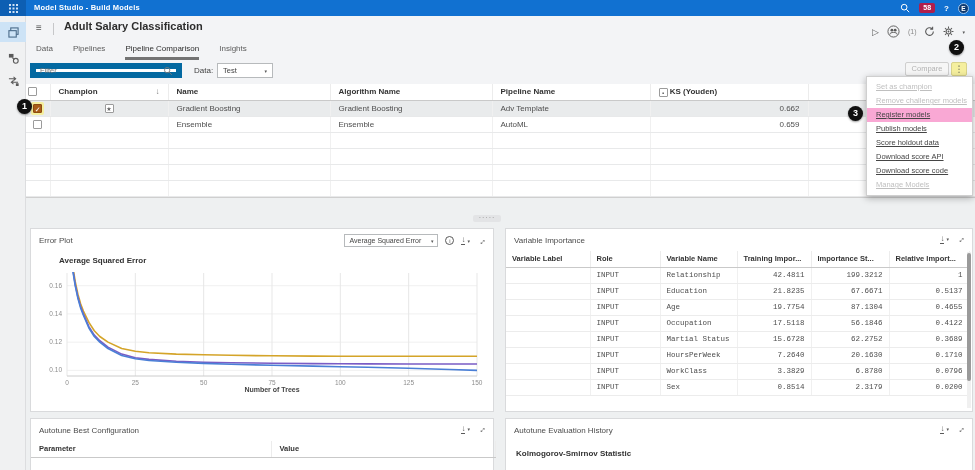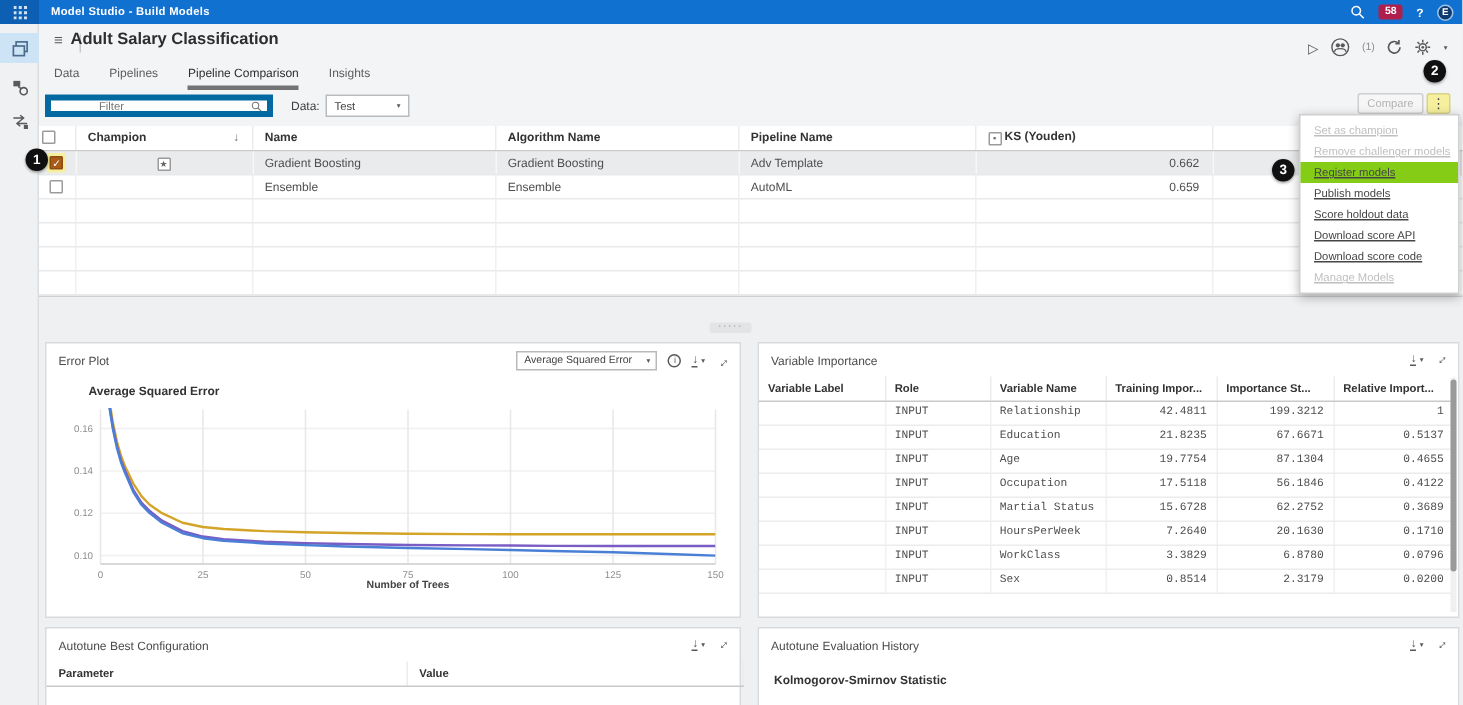--- a/index.html
+++ b/index.html
@@ -18,32 +18,32 @@
 
   
   .sidebar { left:0; top:16px; width:26px; height:454px; background:#f0f1f2; border-right:1px solid #dcdddf; z-index:2; }
   .side-item { width:26px; height:20px; display:flex; align-items:center; justify-content:center; cursor:pointer; }
   .side-item.sel { background:#cde3f6; }
 
   
   .headerband { left:26px; top:16px; width:949px; height:68px; background:#f3f4f6; }
   .list-icon { left:36px; top:22px; font-size:10px; color:#555; cursor:pointer; }
   .title-div { left:53px; top:23px; width:1px; height:12px; background:#c6c7c9; }
-  .page-title { left:47px; top:20px; font-size:11px; font-weight:bold; color:#2d2d2d; }
+  .page-title { left:64px; top:20px; font-size:11px; font-weight:bold; color:#2d2d2d; }
   .hdr-actions { position:absolute; right:10px; top:25px; display:flex; align-items:center; gap:8px; color:#595959; }
   .hdr-actions .gl { font-size:9px; cursor:pointer; line-height:10px; }
   .collab { font-size:7px; color:#8a8a8a; }
   .caret { font-size:5px; color:#595959; }
 
   .tabs { position:absolute; left:36px; top:44px; display:flex; gap:20px; }
   .tab { font-size:8px; color:#5c5c5c; padding-bottom:4px; cursor:pointer; }
   .tab.active { color:#2d2d2d; border-bottom:3px solid #737373; }
 
   
-  .filter-wrap { left:30px; top:63px; width:152px; height:15px; background:#fff; border:4px solid #0369a1; display:flex; align-items:center;padding-left:28px; }
+  .filter-wrap { left:30px; top:63px; width:152px; height:15px; background:#fff; border:6px solid #0369a1; display:flex; align-items:center; }
   .filter-wrap input { flex:1; border:0; outline:none; font-size:7.5px; padding:0 4px; font-family:"Liberation Sans",sans-serif; color:#444; background:transparent; }
   .data-label { left:194px; top:66px; font-size:8px; color:#3f3f3f; }
   .data-select { left:217px; top:63px; width:56px; height:15px; background:#fff; border:1px solid #b7babc; font-size:7.5px; display:flex; align-items:center; justify-content:space-between; padding:0 5px; cursor:pointer; color:#444; }
   .compare-btn { left:905px; top:62px; width:44px; height:14px; background:#f6f6f6; border:1px solid #cfcfcf; color:#b3b3b3; font-size:7.5px; text-align:center; line-height:12px; border-radius:2px; }
   .kebab-btn { left:951px; top:62px; width:16px; height:14px; background:#f5ef9e; border:1px solid #d8d28a; text-align:center; line-height:13px; font-size:9px; color:#444; cursor:pointer; border-radius:2px; }
 
   
   .models { left:26px; top:84px; width:957px; background:#fff; border-bottom:1px solid #cfcfcf; }
   table { border-collapse:collapse; table-layout:fixed; }
   .models table { width:949px; }
@@ -84,21 +84,21 @@
   .ab-table { position:absolute; left:0; top:22px; width:464px; }
   .ab-table th { font-size:7.5px; font-weight:bold; color:#333; height:16px; border-bottom:1px solid #c9c9c9; border-right:1px solid #ececec; padding:0 8px; text-align:left; }
 
   #ahPanel { left:505px; top:418px; width:468px; height:58px; }
   .ah-title { position:absolute; left:10px; top:30px; font-size:8px; font-weight:bold; color:#333; }
 
   
   .ctx-menu { left:866px; top:76px; width:107px; background:#fff; border:1px solid #cfcfcf; box-shadow:0 2px 7px rgba(0,0,0,.3); padding:3px 0; z-index:50; }
   .menu-item { font-size:7.5px; height:14px; line-height:14px; padding:0 9px; color:#454545; cursor:pointer; white-space:nowrap;text-decoration:underline; }
   .menu-item.disabled { color:#bfbfbf; cursor:default; }
-  .menu-item.highlight { background:#84cc16; }
+  .menu-item.highlight { background:#f9a8d4; }
 
   
   .step-circle { width:15px; height:15px; border-radius:50%; background:#101010; color:#fff; font-size:9px; font-weight:bold; text-align:center; line-height:15px; z-index:100; box-shadow:0 1px 2px rgba(0,0,0,.4); }
 </style>
 </head>
 <body>
 
 <div class="abs topbar">
   <div class="abs applauncher">
     <svg width="9" height="9" viewBox="0 0 9 9">

